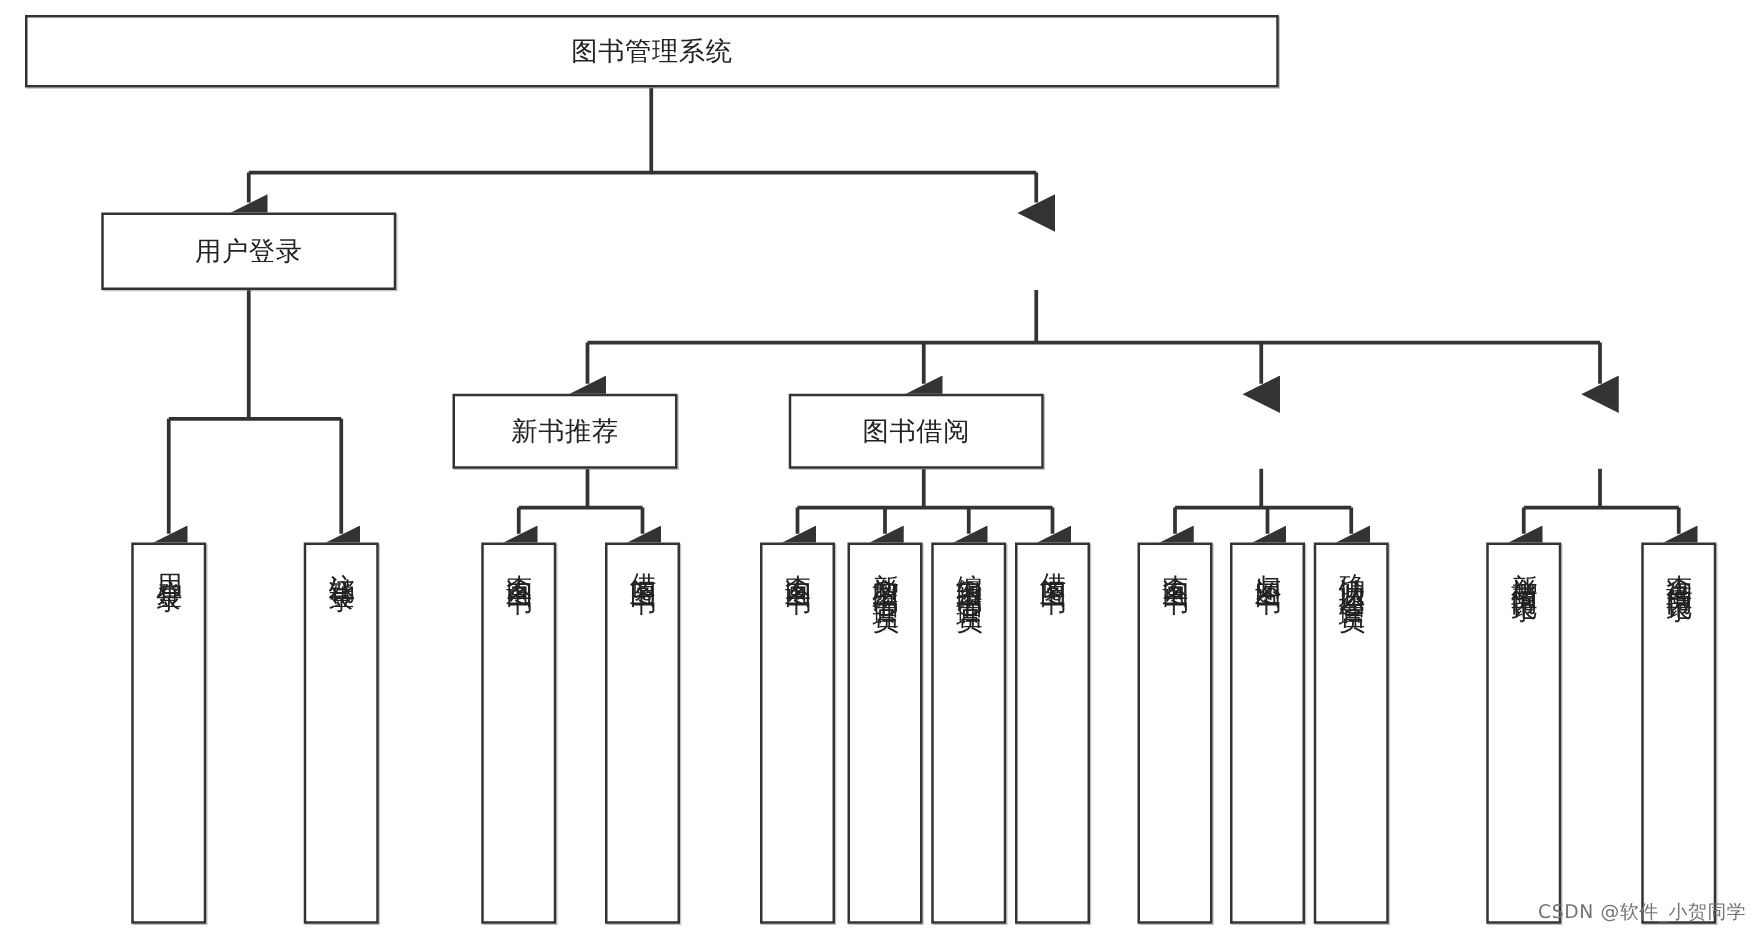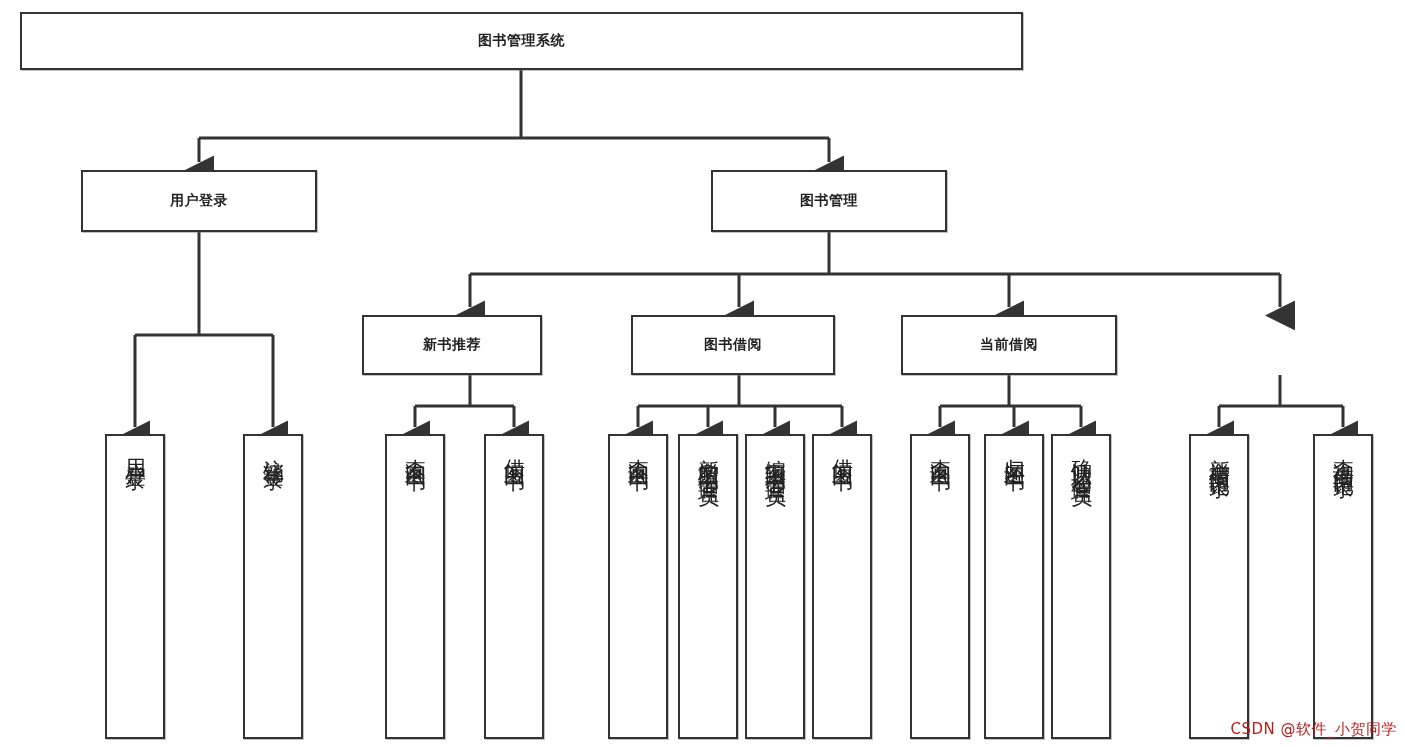--- a/index.html
+++ b/index.html
@@ -37,43 +37,42 @@
     color: #222222;
     box-shadow: 1px 1px 0 rgba(120,120,120,0.45);
   }
   .node .label {
     display: block;
     text-align: center;
     line-height: 1.26;
     letter-spacing: 0.5px;
   }
   .node-h .label {
-    font-size: 14px;
+    font-size: 21px;
     white-space: nowrap;
-    font-weight: bold;
   }
   .node-v {
     align-items: flex-start;
     justify-content: center;
     padding-top: 6px;
   }
   .node-v .label {
     writing-mode: vertical-rl;
     text-orientation: upright;
     font-size: 21px;
     letter-spacing: 4px;
     line-height: 1;
     white-space: nowrap;
   }
   .watermark {
     position: absolute;
     right: 8px;
     bottom: 8px;
     font-size: 15px;
-    color: #b91c1c;
+    color: #737373;
     letter-spacing: 0.5px;
     white-space: nowrap;
     user-select: none;
   }
 </style>
 </head>
 <body>
 
 <div id="canvas">
 
@@ -127,32 +126,26 @@
     </g>
   </svg>
 
   <div class="node node-h" style="left:20px; top:12px; width:1003px; height:58px;">
     <span class="label">图书管理系统</span>
   </div>
 
   <div class="node node-h" style="left:81px; top:170px; width:236px; height:62px;">
     <span class="label">用户登录</span>
   </div>
-  <div class="node node-h" style="left:711px; top:170px; width:236px; height:62px;">
-    <span class="label">图书管理</span>
-  </div>
 
   <div class="node node-h" style="left:362px; top:315px; width:180px; height:60px;">
     <span class="label">新书推荐</span>
   </div>
   <div class="node node-h" style="left:631px; top:315px; width:204px; height:60px;">
     <span class="label">图书借阅</span>
-  </div>
-  <div class="node node-h" style="left:901px; top:315px; width:216px; height:60px;">
-    <span class="label">当前借阅</span>
   </div>
 
   <div class="node node-v" style="left:105px; top:434px; width:60px; height:305px;">
     <span class="label">用户登录</span>
   </div>
   <div class="node node-v" style="left:243px; top:434px; width:60px; height:305px;">
     <span class="label">注销登录</span>
   </div>
   <div class="node node-v" style="left:385px; top:434px; width:60px; height:305px;">
     <span class="label">查询图书</span>

